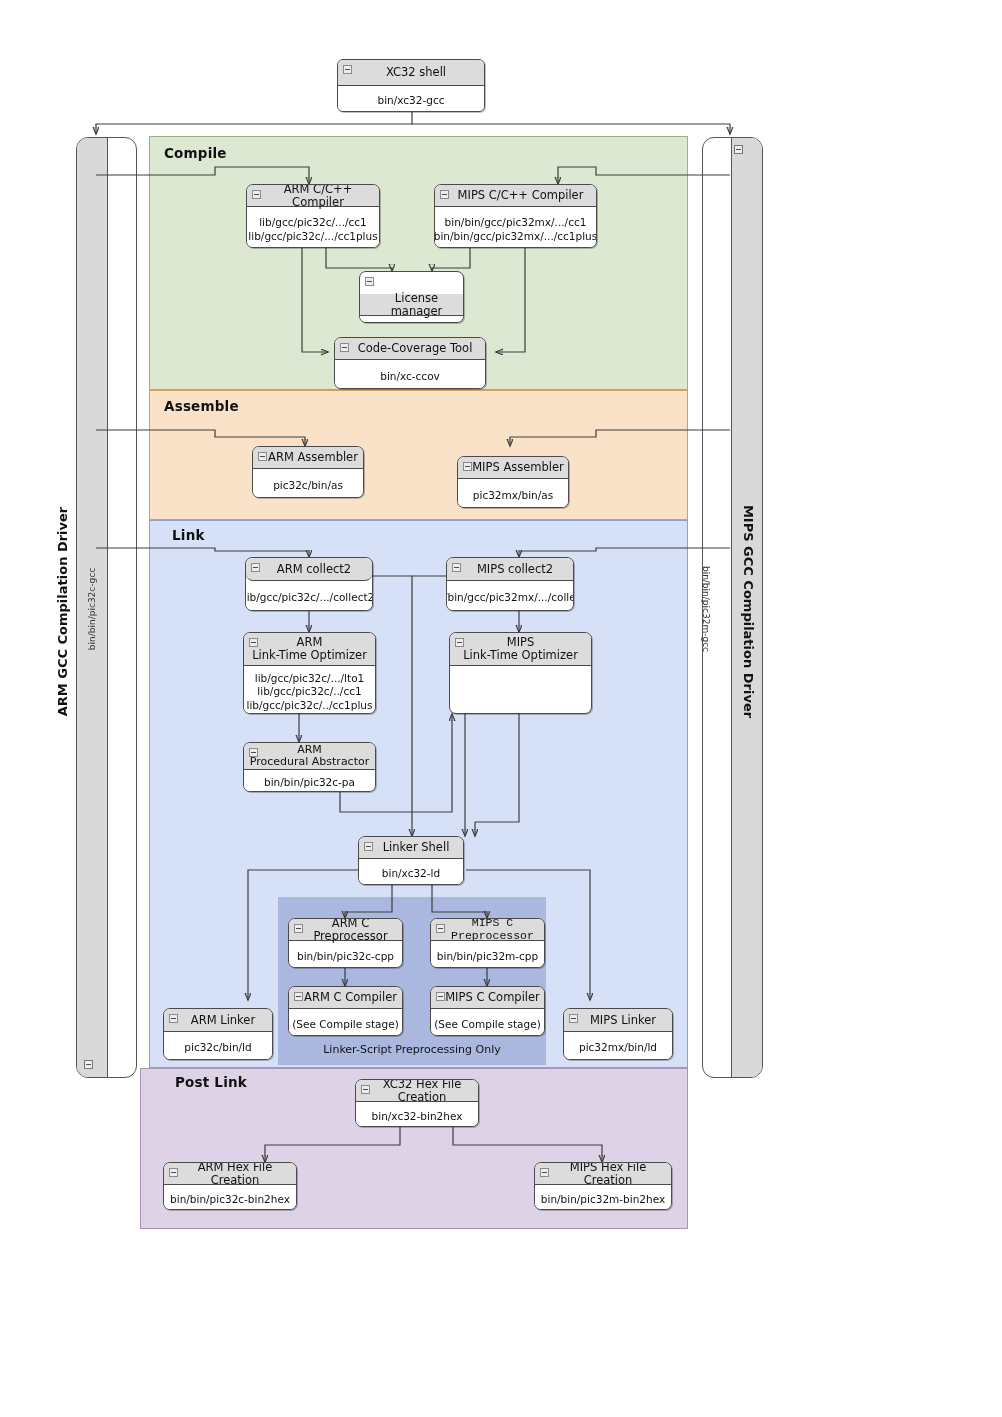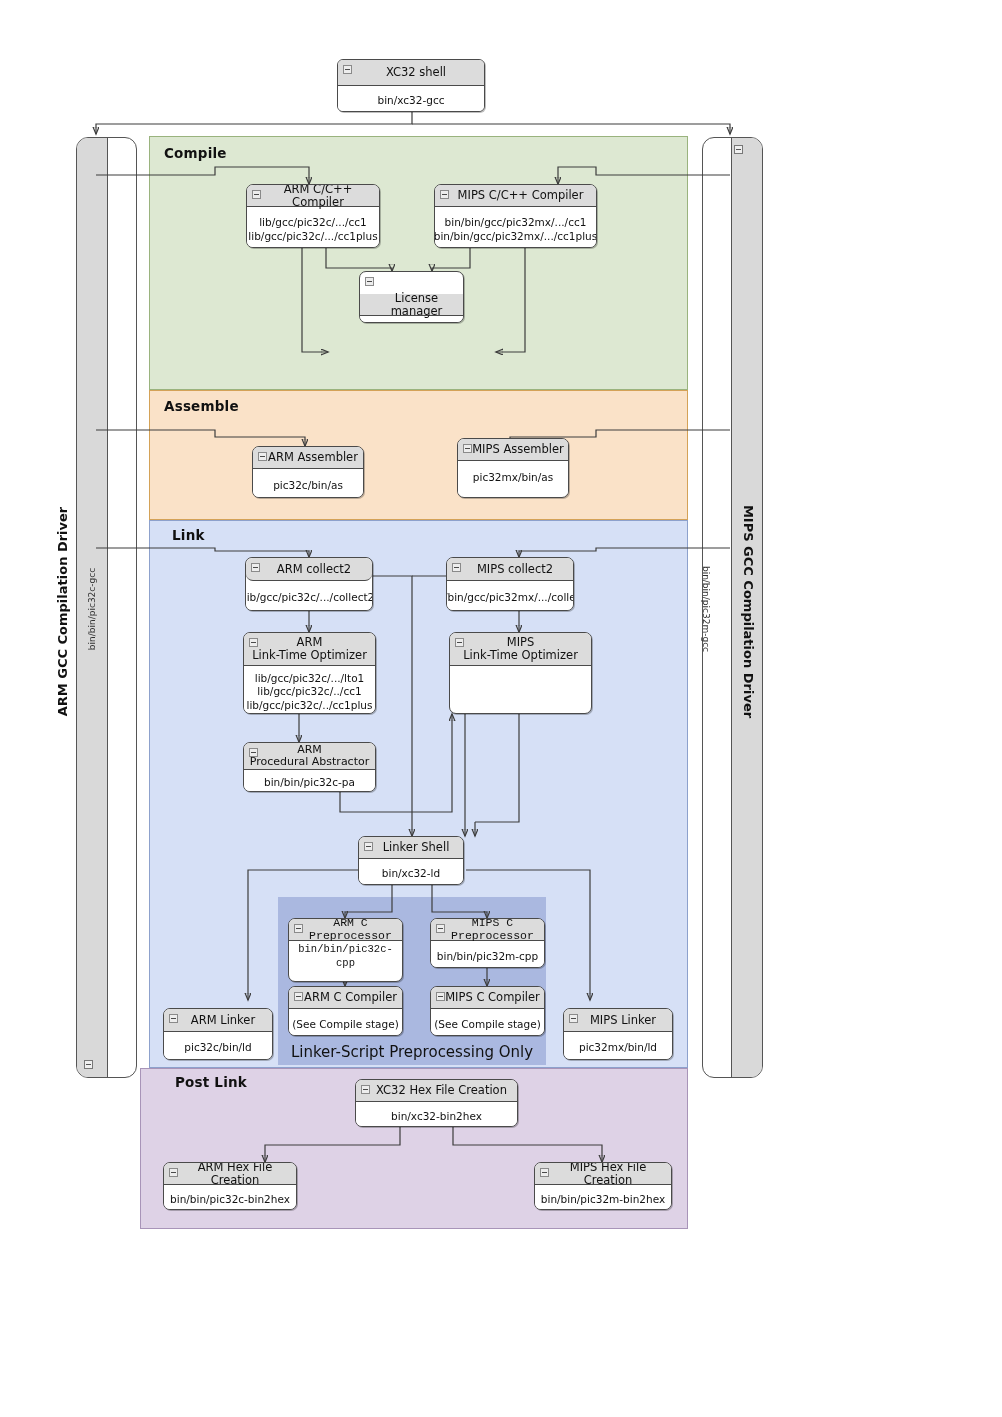--- a/index.html
+++ b/index.html
@@ -28,21 +28,21 @@
         font-size:11.5px;color:#111;line-height:1.12;padding:2px 4px 2px 14px;}
   .node .hdr.two{padding-left:4px;}
   .node .bdy{background:#ffffff;display:flex;flex-direction:column;align-items:center;
         justify-content:center;text-align:center;font-size:10.5px;color:#111;line-height:1.28;padding:2px 3px;}
   .minus{position:absolute;left:5px;top:5px;width:9px;height:9px;border:1px solid #8a8a8a;
         background:#ededed;box-sizing:border-box;}
   .minus::after{content:"";position:absolute;left:1px;right:1px;top:3px;height:1px;background:#4a4a4a;}
 
   
   .subgroup{position:absolute;box-sizing:border-box;background:#aab8e0;}
-  .subgroup-cap{position:absolute;font-size:15px;color:#111;text-align:center;width:100%;}
+  .subgroup-cap{position:absolute;font-size:11px;color:#111;text-align:center;width:100%;}
 
   svg.wires{position:absolute;left:0;top:0;width:1002px;height:1417px;pointer-events:none;}
   svg.wires path,svg.wires line{fill:none;stroke:#3c3c3c;stroke-width:1.2;}
 </style>
 </head>
 <body>
 
 <div id="canvas">
 
   <div class="band" style="left:149px;top:136px;width:539px;height:254px;background:#dde8d2;border:1px solid #9ab37e;"></div>
@@ -156,30 +156,37 @@
   </div>
 
   <div class="node" style="left:359px;top:271px;width:105px;height:52px;">
     <span class="minus"></span>
     <div class="hdr" style="height:22px;margin-top:22px;">License manager</div>
     <div class="bdy" style="height:29px;">
       <div>bin/xclm</div>
     </div>
   </div>
 
+  <div class="node" style="left:334px;top:337px;width:152px;height:52px;">
+    <span class="minus"></span>
+    <div class="hdr" style="height:22px;">Code-Coverage Tool</div>
+    <div class="bdy" style="height:29px;">
+      <div>bin/xc-ccov</div>
+    </div>
+  </div>
 
   <div class="node" style="left:252px;top:446px;width:112px;height:52px;">
     <span class="minus"></span>
     <div class="hdr" style="height:22px;">ARM Assembler</div>
     <div class="bdy" style="height:29px;">
       <div>pic32c/bin/as</div>
     </div>
   </div>
 
-  <div class="node" style="left:457px;top:438px;width:112px;height:60px;">
+  <div class="node" style="left:457px;top:456px;width:112px;height:52px;">
     <span class="minus"></span>
     <div class="hdr" style="height:22px;">MIPS Assembler</div>
     <div class="bdy" style="height:29px;">
       <div>pic32mx/bin/as</div>
     </div>
   </div>
 
   <div class="node" style="left:245px;top:557px;width:128px;height:54px;">
     <span class="minus"></span>
     <div class="hdr" style="height:23px;border-radius:7px;">ARM collect2</div>
@@ -223,21 +230,21 @@
   </div>
 
   <div class="node" style="left:358px;top:836px;width:106px;height:49px;">
     <span class="minus"></span>
     <div class="hdr" style="height:22px;">Linker Shell</div>
     <div class="bdy" style="height:26px;">
       <div>bin/xc32-ld</div>
     </div>
   </div>
 
-  <div class="node" style="left:288px;top:918px;width:115px;height:64px;font-family:Liberation Mono, monospace;">
+  <div class="node" style="left:288px;top:918px;width:115px;height:50px;">
     <span class="minus"></span>
     <div class="hdr" style="height:22px;">ARM C Preprocessor</div>
     <div class="bdy" style="height:27px;">
       <div>bin/bin/pic32c-cpp</div>
     </div>
   </div>
 
   <div class="node" style="left:430px;top:918px;width:115px;height:50px;">
     <span class="minus"></span>
     <div class="hdr" style="height:22px;font-family:Liberation Mono, monospace;">MIPS C Preprocessor</div>
@@ -271,21 +278,21 @@
   </div>
 
   <div class="node" style="left:563px;top:1008px;width:110px;height:52px;">
     <span class="minus"></span>
     <div class="hdr" style="height:23px;">MIPS Linker</div>
     <div class="bdy" style="height:28px;">
       <div>pic32mx/bin/ld</div>
     </div>
   </div>
 
-  <div class="node" style="left:355px;top:1079px;width:163px;height:48px;">
+  <div class="node" style="left:355px;top:1079px;width:124px;height:48px;">
     <span class="minus"></span>
     <div class="hdr" style="height:22px;">XC32 Hex File Creation</div>
     <div class="bdy" style="height:25px;">
       <div>bin/xc32-bin2hex</div>
     </div>
   </div>
 
   <div class="node" style="left:163px;top:1162px;width:134px;height:48px;">
     <span class="minus"></span>
     <div class="hdr" style="height:22px;">ARM Hex File Creation</div>

